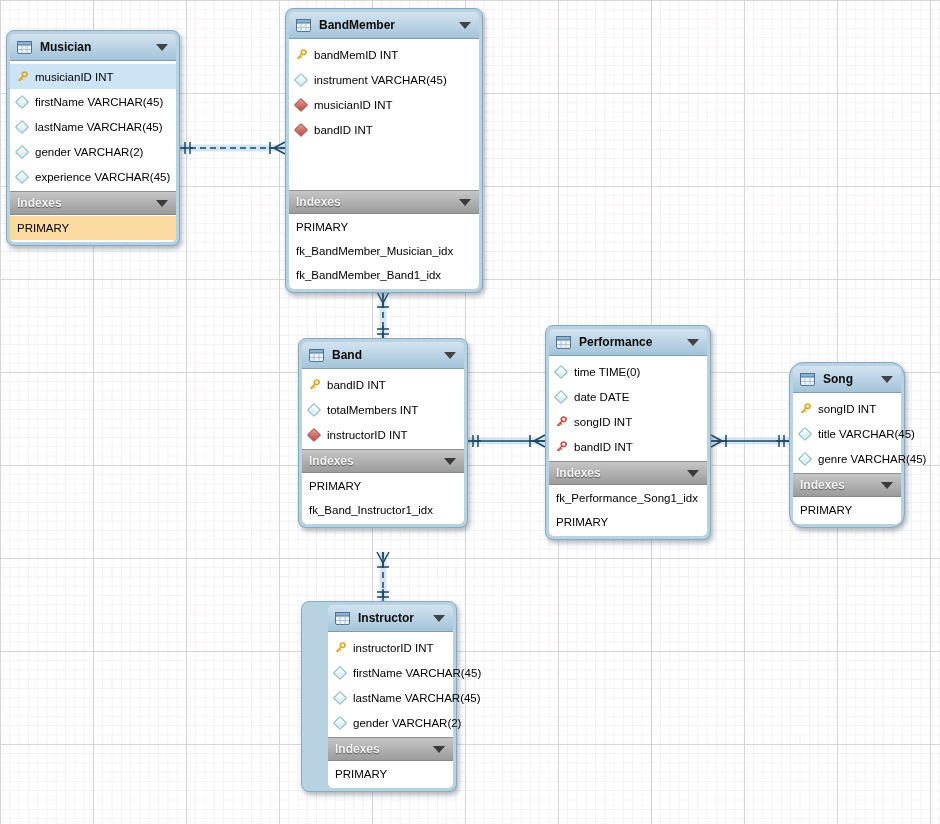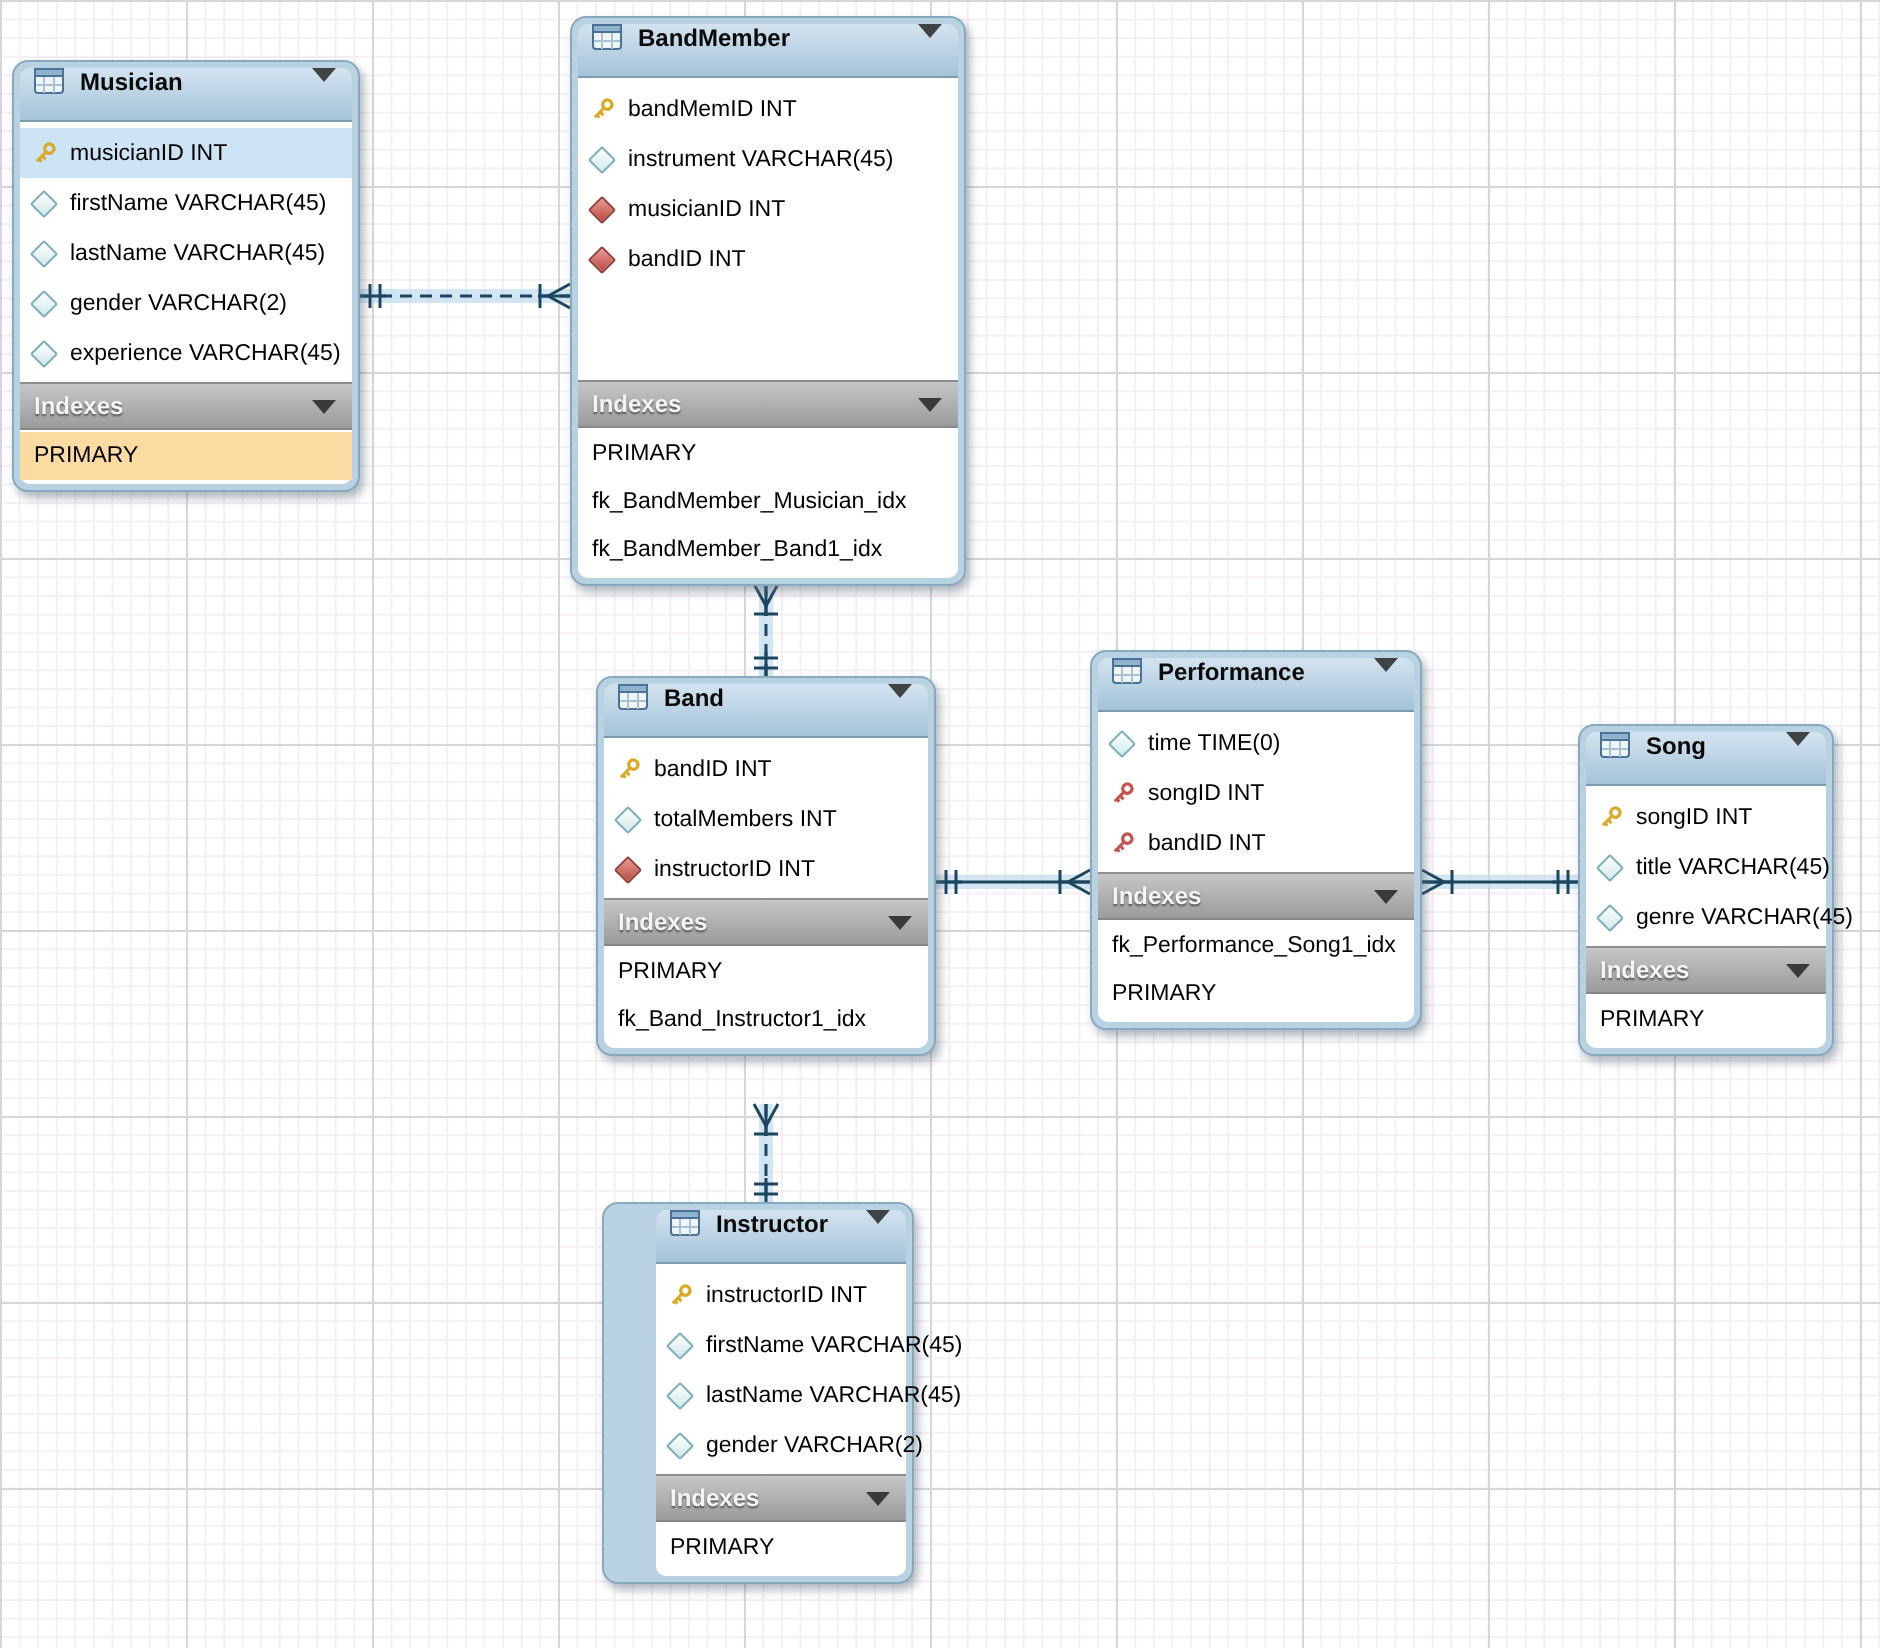--- a/index.html
+++ b/index.html
@@ -24,21 +24,21 @@
   .table-card{
     position:absolute;
     box-sizing:border-box;
     background:#b9d2e1;
     border:1px solid #88a8bd;
     border-radius:8px;
     box-shadow:2px 3px 5px rgba(95,112,128,.5);
     padding:3px;
   }
   .card-header{
-    height:26px;display:flex;align-items:flex-start;
+    height:26px;display:flex;align-items:center;
     background:linear-gradient(#d3e3ef,#a4c3d9);
     border-bottom:1px solid #7c9cb2;
     border-radius:5px 5px 0 0;
   }
   .table-icon{width:15px;height:13px;margin:0 8px 0 7px;flex:none;display:inline-flex;}
   .card-title{font-weight:bold;font-size:12px;color:#0a0a0a;flex:1;white-space:nowrap;}
   .tri{width:0;height:0;border-left:6px solid transparent;border-right:6px solid transparent;
        border-top:7px solid #3e4346;margin:0 8px 0 6px;flex:none;}
   .columns{background:#ffffff;padding:3px 0 2px 0;}
   .col-row{height:25px;display:flex;align-items:center;font-size:11.5px;color:#000;
@@ -307,20 +307,26 @@
     </div>
     <div class="columns">
         <div class="col-row">
           <span class="icon-cell">
             <span class="diamond"></span>
           </span>
           <span class="col-text">time TIME(0)</span>
         </div>
         <div class="col-row">
           <span class="icon-cell">
+            <span class="diamond"></span>
+          </span>
+          <span class="col-text">date DATE</span>
+        </div>
+        <div class="col-row">
+          <span class="icon-cell">
             <svg width="14" height="14" viewBox="0 0 14 14">
               <g transform="rotate(45 7 7)" stroke="#c4524e" fill="none">
                 <circle cx="7" cy="3.2" r="2.3" stroke-width="1.7"></circle>
                 <path d="M7 5.5v6.6M7 8.3h2.4M7 10.6h1.8" stroke-width="1.5"></path>
               </g>
             </svg>
           </span>
           <span class="col-text">songID INT</span>
         </div>
         <div class="col-row">
@@ -341,21 +347,21 @@
     </div>
     <div class="idx-rows">
         <div class="idx-row">
           <span>fk_Performance_Song1_idx</span>
         </div>
         <div class="idx-row">
           <span>PRIMARY</span>
         </div>
       </div>
   </div>
-    <div class="table-card" style="left: 789px; top: 362px; width: 128px;">
+    <div class="table-card" style="left: 789px; top: 362px; width: 116px; border-radius: 14px;">
     <div class="card-header">
       <span class="table-icon">
           <svg width="15" height="13" viewBox="0 0 15 13">
             <rect x="0.5" y="0.5" width="14" height="12" rx="1.5" fill="#eef4f8" stroke="#4a7296"></rect>
             <rect x="0.5" y="0.5" width="14" height="3.5" fill="#8fb3cd" stroke="#4a7296"></rect>
             <path d="M5 4.5v8M10 4.5v8M1 8.5h13" stroke="#a9c2d4" fill="none"></path>
           </svg>
         </span>
       <span class="card-title">Song</span>
       <span class="tri"></span>

